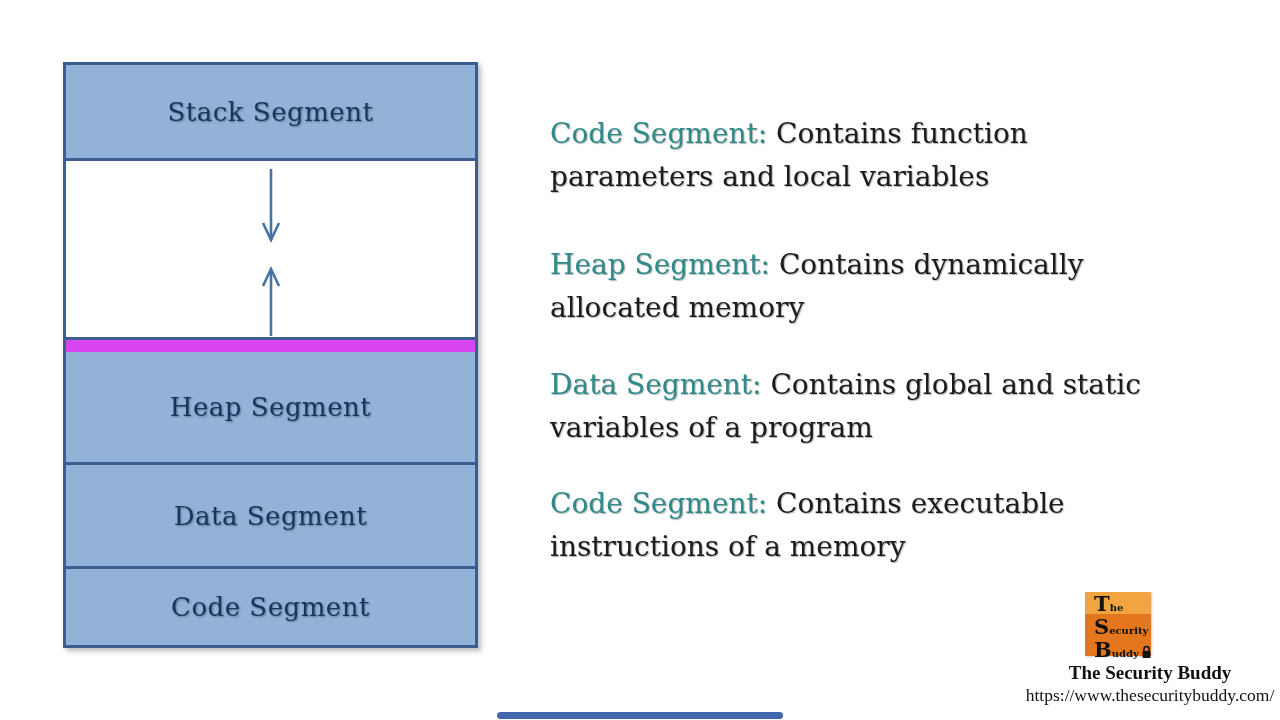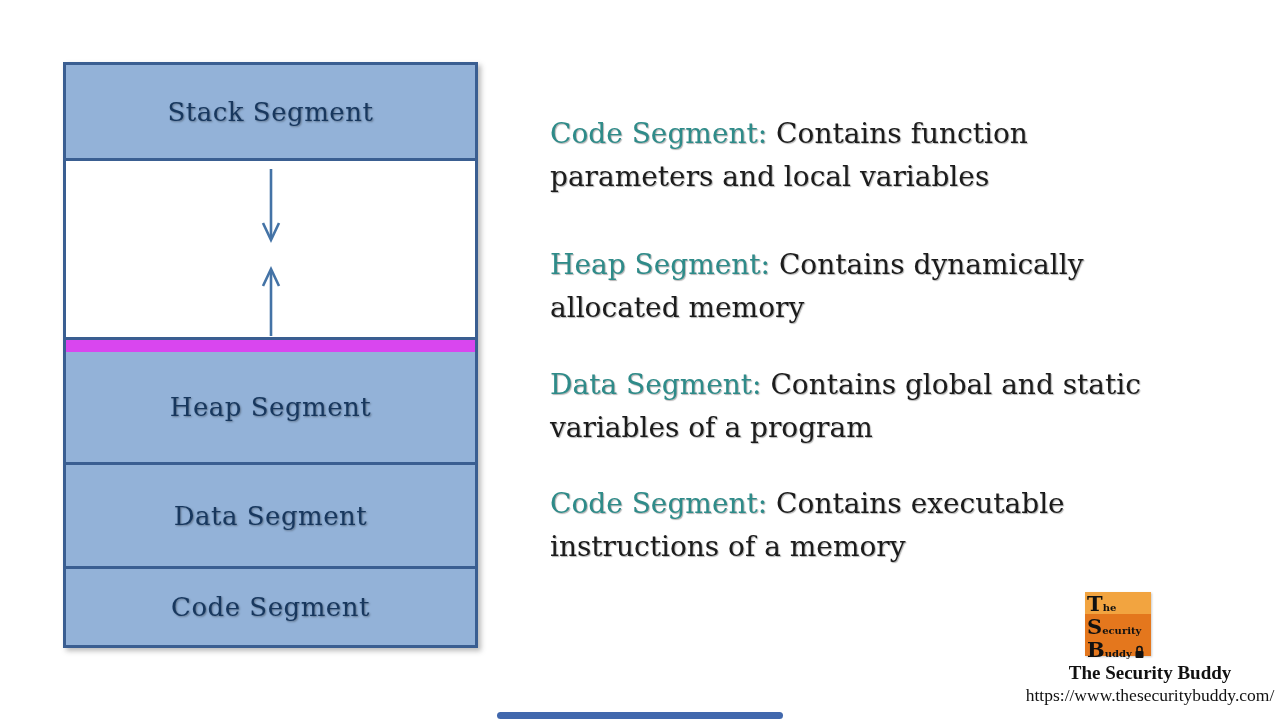--- a/index.html
+++ b/index.html
@@ -48,21 +48,21 @@
   .exp-1 { top:112px; }
   .exp-2 { top:243px; }
   .exp-3 { top:363px; }
   .exp-4 { top:482px; }
 
   
   .logo {
     position:absolute; left:1085px; top:592px;
     width:66px; height:64px;
     background:linear-gradient(to bottom, #f2a440 0px, #f2a440 22px, #e4771d 22px, #e4771d 100%);
-    padding:2px 0 0 2px;
+    padding:2px 0 0 9px;
     color:#111111;
     font-family:"DejaVu Serif", serif;
     font-weight:bold;
     line-height:19px;
     box-shadow:1px 1px 2px rgba(0,0,0,0.2);
   }
   .logo .big   { font-size:21px; }
   .logo .small { font-size:10px; }
   .logo-line { white-space:nowrap; }
   .lock-icon { display:inline-block; margin-left:2px; vertical-align:-2px; }

